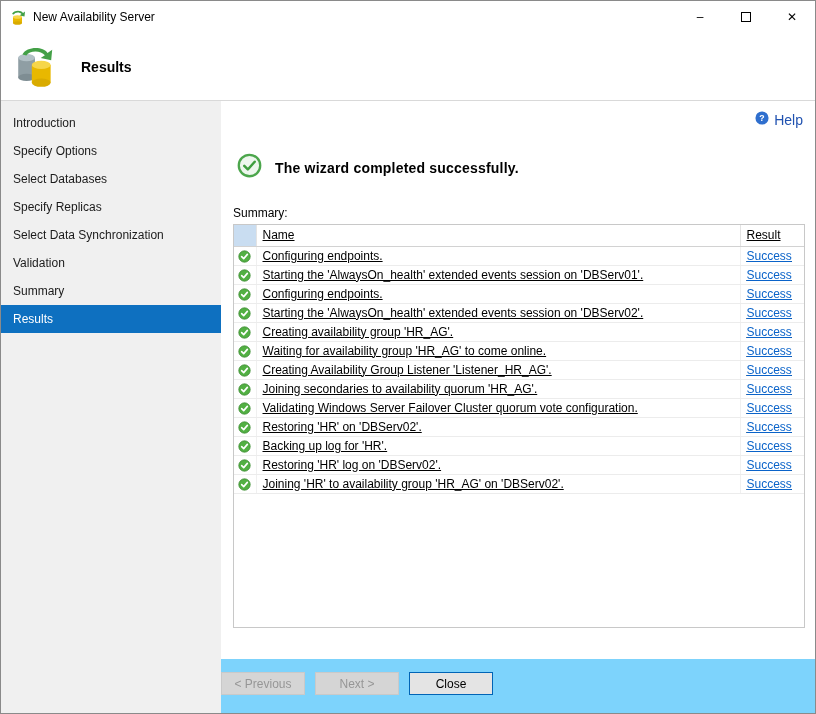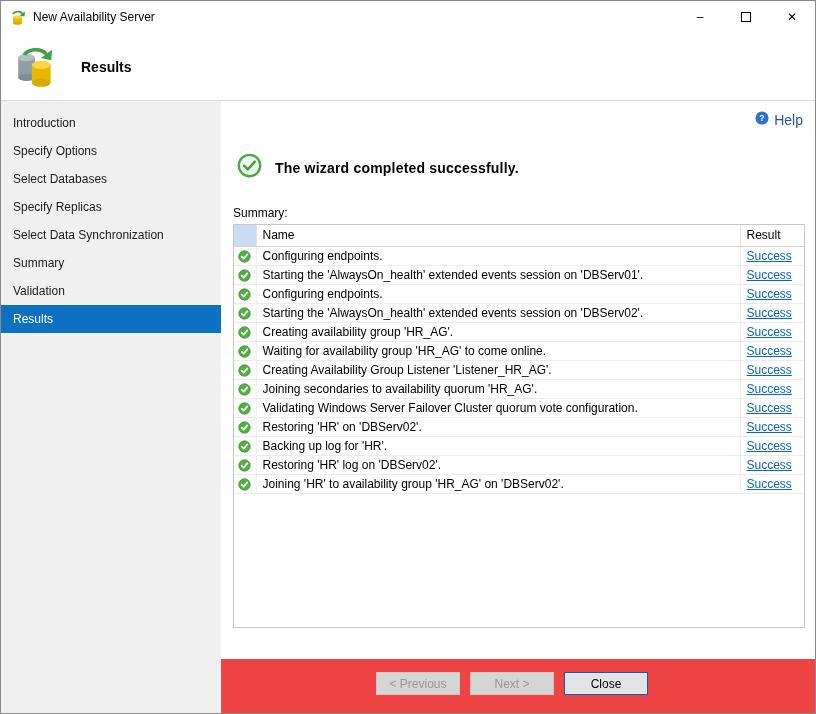--- a/index.html
+++ b/index.html
@@ -31,32 +31,32 @@
 
   .help-row { display: flex; justify-content: flex-end; align-items: center; gap: 5px; padding-top: 9px; height: 28px; }
   .help-link { font-size: 14px; color: #2052b0; text-decoration: none; }
 
   .status-row { display: flex; align-items: center; gap: 13px; margin: 24px 0 0 4px; }
   .status-msg { font-size: 14px; font-weight: bold; color: #000; letter-spacing: .2px; }
 
   .summary-label { font-size: 12px; margin: 24px 0 4px 0; }
 
   .table-wrap { width: 572px; height: 404px; border: 1px solid #c8c8c8; background: #fff; overflow: hidden; }
-  table.results { width: 100%; border-collapse: collapse; table-layout: fixed; }
+  table.results { width: 100%; border-collapse: collapse; table-layout: fixed; text-decoration: underline; }
   table.results th { height: 21px; font-size: 12px; font-weight: normal; text-align: left; background: #fff; border-bottom: 1px solid #d2d2d2; border-right: 1px solid #e3e3e3; padding-left: 6px; }
   table.results th.h-icon { width: 22px; background: #c9ddf1; padding: 0; }
   table.results th.h-result { width: 64px; border-right: none; }
   table.results td { height: 19px; font-size: 12px; border-bottom: 1px solid #ececec; border-right: 1px solid #f0f0f0; padding-left: 6px; white-space: nowrap; overflow: hidden; margin-left: 37px; }
   table.results td.c-icon { width: 22px; padding: 0; text-align: center; }
   table.results td.c-icon svg { vertical-align: middle; }
   table.results td.c-result { border-right: none; }
   .success-link { color: #0a63c9; text-decoration: underline; }
 
   
-  .footer { flex: 0 0 54px; background: #ef4444; display: flex; justify-content: center; gap: 10px; padding: 13px 12px 0 0; }
+  .footer { flex: 0 0 54px; background: #7dd3fc; display: flex; justify-content: flex-start; gap: 10px; padding: 13px 12px 0 0; }
   .btn { width: 84px; height: 23px; font-size: 12px; font-family: "Liberation Sans", sans-serif; text-align: center; }
   .btn.disabled { background: #d5d5d5; border: 1px solid #c9c9c9; color: #969696; }
   .btn.primary { background: #e4e4e4; border: 1px solid #0064b6; color: #000; }
 </style>
 </head>
 <body>
 
 <div class="window">
 
   <div class="titlebar">
@@ -94,22 +94,22 @@
   </div>
 
   <div class="content-row">
 
     <div class="sidebar">
         <div class="side-item">Introduction</div>
         <div class="side-item">Specify Options</div>
         <div class="side-item">Select Databases</div>
         <div class="side-item">Specify Replicas</div>
         <div class="side-item">Select Data Synchronization</div>
+        <div class="side-item">Validation</div>
         <div class="side-item">Summary</div>
-        <div class="side-item">Validation</div>
         <div class="side-item active">Results</div>
       </div>
 
     <div class="main-col">
       <div class="main-content">
 
         <div class="help-row">
           <span>
             <svg width="14" height="14" viewBox="0 0 16 16">
               <circle cx="8" cy="8" r="7.5" fill="#2f6fce"></circle>

